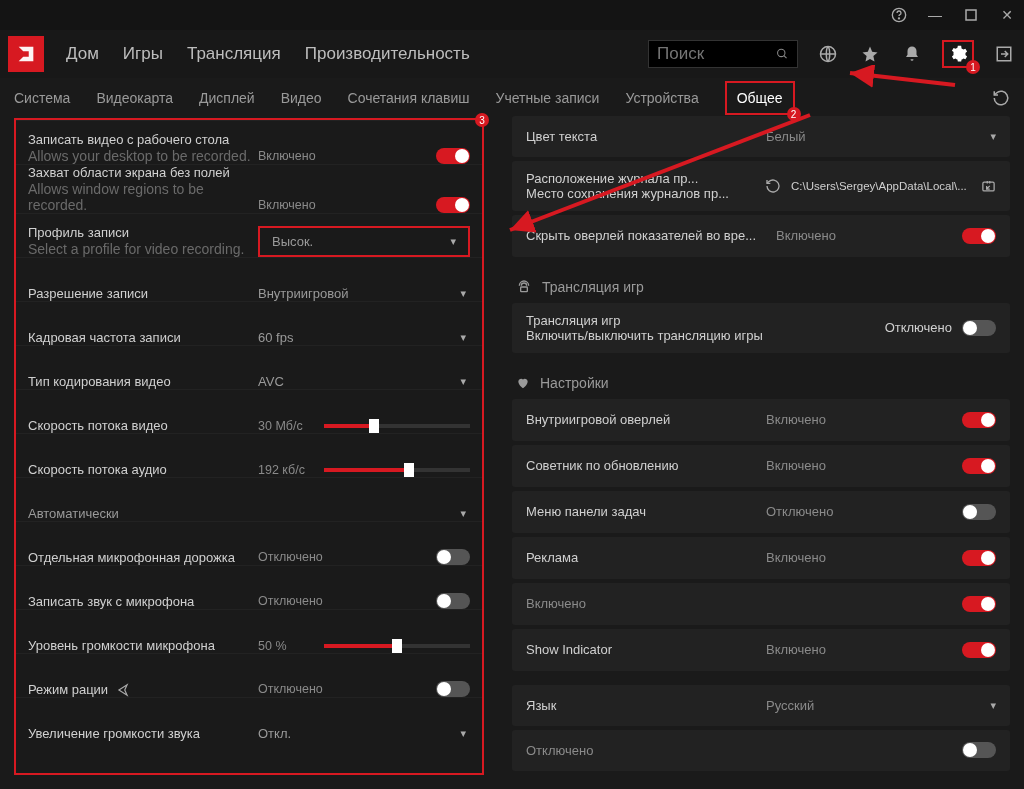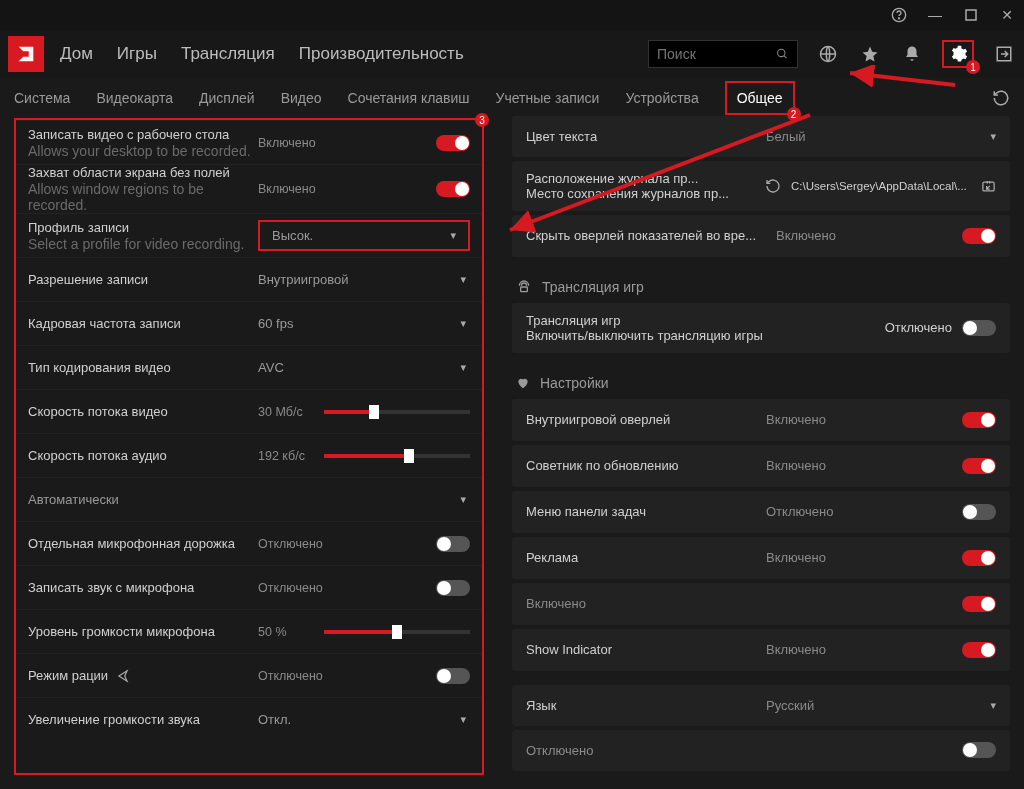--- a/index.html
+++ b/index.html
@@ -1,37 +1,37 @@
 <!DOCTYPE html>
 <html><head>
 <meta charset="utf-8">
 <style>
   * { margin:0; padding:0; box-sizing:border-box; font-family:"Segoe UI",Arial,sans-serif; }
   body { background:#1a1a1a; color:#d0d0d0; width:1024px; height:789px; overflow:hidden; font-size:13px; position:relative;}
   .titlebar { height:30px; background:#141414; display:flex; align-items:center; justify-content:flex-end; padding:0 8px; gap:18px;}
   .titlebar svg, .titlebar .glyph { color:#aaa; }
   .glyph { font-size:14px; display:inline-flex; align-items:center; justify-content:center; width:18px; height:18px;}
-  .navbar { height:48px; background:#181818; display:flex; align-items:center; padding:0 8px; gap:16px;}
+  .navbar { height:48px; background:#181818; display:flex; align-items:center; padding:0 8px; gap:22px;}
   .logo { width:36px; height:36px; background:#d71921; color:#fff; display:flex; align-items:center; justify-content:center;}
   .navtabs { display:flex; gap:24px; flex:1;}
   .navtabs div { color:#bdbdbd; font-size:17px; }
   .right-tools { display:flex; align-items:center; gap:18px;}
   .search { background:#000; border:1px solid #333; width:150px; height:28px; display:flex; align-items:center; padding:0 8px; color:#888;}
-  .search input { background:transparent; border:none; color:#bbb; width:100%; outline:none; font-size:14px;}
+  .search input { background:transparent; border:none; color:#bbb; width:100%; outline:none; font-size:17px;}
   .iconbtn { color:#aaa; display:flex; align-items:center; justify-content:center; width:24px; height:24px;}
   .gear-wrap { border:2px solid #d71921; padding:2px 4px; position:relative;}
   .badge { position:absolute; background:#d71921; color:#fff; font-size:10px; border-radius:50%; width:14px; height:14px; display:flex; align-items:center; justify-content:center;}
   .subtabs { height:40px; display:flex; align-items:center; gap:26px; padding:0 14px; background:#1a1a1a;}
   .subtabs div { color:#9a9a9a; font-size:14px;}
   .subtabs .active { color:#fff; border:2px solid #d71921; padding:7px 10px; position:relative;}
   .content { display:flex; gap:28px; padding:0 14px 14px 14px; height:calc(789px - 30px - 48px - 40px); }
   .col { display:flex; flex-direction:column; }
   .left { width:470px; border:2px solid #d71921; position:relative; padding:0;}
   .right { flex:1; padding-top:0;}
-  .row { display:flex; align-items:center; min-height:44px; border-top:1px solid #222; padding:0 12px;}
+  .row { display:flex; align-items:flex-end; min-height:44px; border-top:1px solid #222; padding:0 12px;}
   .row:first-child{ border-top:none;}
   .row .lbl { flex:0 0 230px; }
   .row .lbl .sub { color:#6a6a6a; font-size:14px; display:block; margin-top:1px;}
   .row .ctrl { flex:1; display:flex; align-items:center; gap:10px;}
   .val-text { color:#8a8a8a; font-size:12.5px;}
   .toggle { width:34px; height:16px; border-radius:10px; position:relative; margin-left:auto;}
   .toggle.on { background:#d71921;}
   .toggle.off { background:#555;}
   .toggle .knob { width:14px; height:14px; background:#fff; border-radius:50%; position:absolute; top:1px;}
   .toggle.on .knob { right:1px;}

